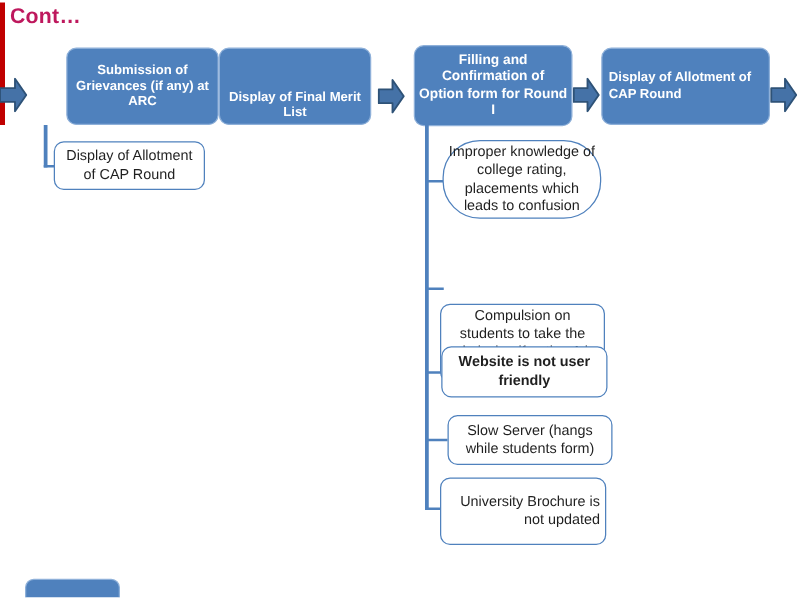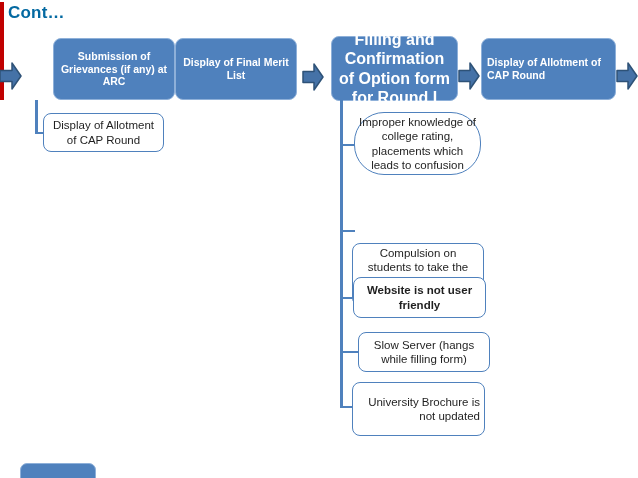--- a/index.html
+++ b/index.html
@@ -5,21 +5,21 @@
   html,body{margin:0;padding:0;background:#fff;}
   .slide{
     position:relative;
     width:638px;height:478px;
     background:#ffffff;
     overflow:hidden;
     font-family:"Liberation Sans","DejaVu Sans",sans-serif;
   }
   .title{
     position:absolute;left:8px;top:3px;
-    font-size:17px;font-weight:bold;color:#0369a1;
+    font-size:17px;font-weight:bold;color:#be185d;
     letter-spacing:.2px;
   }
   .accent-bar{
     position:absolute;left:0;top:2px;width:4px;height:98px;
     background:#c00000;
   }
   .flow-box{
     position:absolute;
     background:#4f81bd;
     border:1.5px solid #8eb0d9;
@@ -44,22 +44,22 @@
   }
   .arrow{position:absolute;width:22px;height:28px;}
   .conn{position:absolute;background:#4f81bd;}
   .stub-box{
     position:absolute;left:20px;top:463px;width:76px;height:24px;
     background:#4f81bd;border:1.5px solid #8eb0d9;border-radius:7px;
     box-sizing:border-box;
   }
   
   .b1{left:25px;top:38px;width:122px;height:62px;margin-left:28px;}
-  .b2{left:175px;top:38px;width:122px;height:62px;}
-  .b3{left:331px;top:36px;width:127px;height:65px;font-size:16px;}
+  .b2{left:175px;top:38px;width:122px;height:62px;align-items:flex-end;}
+  .b3{left:331px;top:36px;width:127px;height:65px;font-size:11px;}
   .b4{left:481px;top:38px;width:135px;height:62px;}
   .a0{left:0px;top:62px;}
   .a1{left:151px;top:62px;}
   .a2{left:302px;top:63px;}
   .a3{left:458px;top:62px;}
   .a4{left:616px;top:62px;}
   .cl-v{left:35px;top:100px;width:2.5px;height:34px;}
   .cl-h{left:35px;top:131.5px;width:9px;height:2.5px;}
   .nL{left:43px;top:113px;width:121px;height:39px;}
   .spine{left:340px;top:100px;width:2.5px;height:308px;}
@@ -127,21 +127,21 @@
   <div class="note-box nA">
     <span>Improper knowledge of college rating, placements which leads to confusion</span>
   </div>
   <div class="note-box nB">
     <span>Compulsion on students to take the admission if option 1 is allotted</span>
   </div>
   <div class="note-box nC">
     <span>Website is not user friendly</span>
   </div>
   <div class="note-box nD">
-    <span>Slow Server (hangs while filling form)</span>
+    <span>Slow Server (hangs while students form)</span>
   </div>
   <div class="note-box nE">
     <span>University Brochure is not updated</span>
   </div>
 
   <div class="stub-box"></div>
 
 </div>
 
 </body></html>

